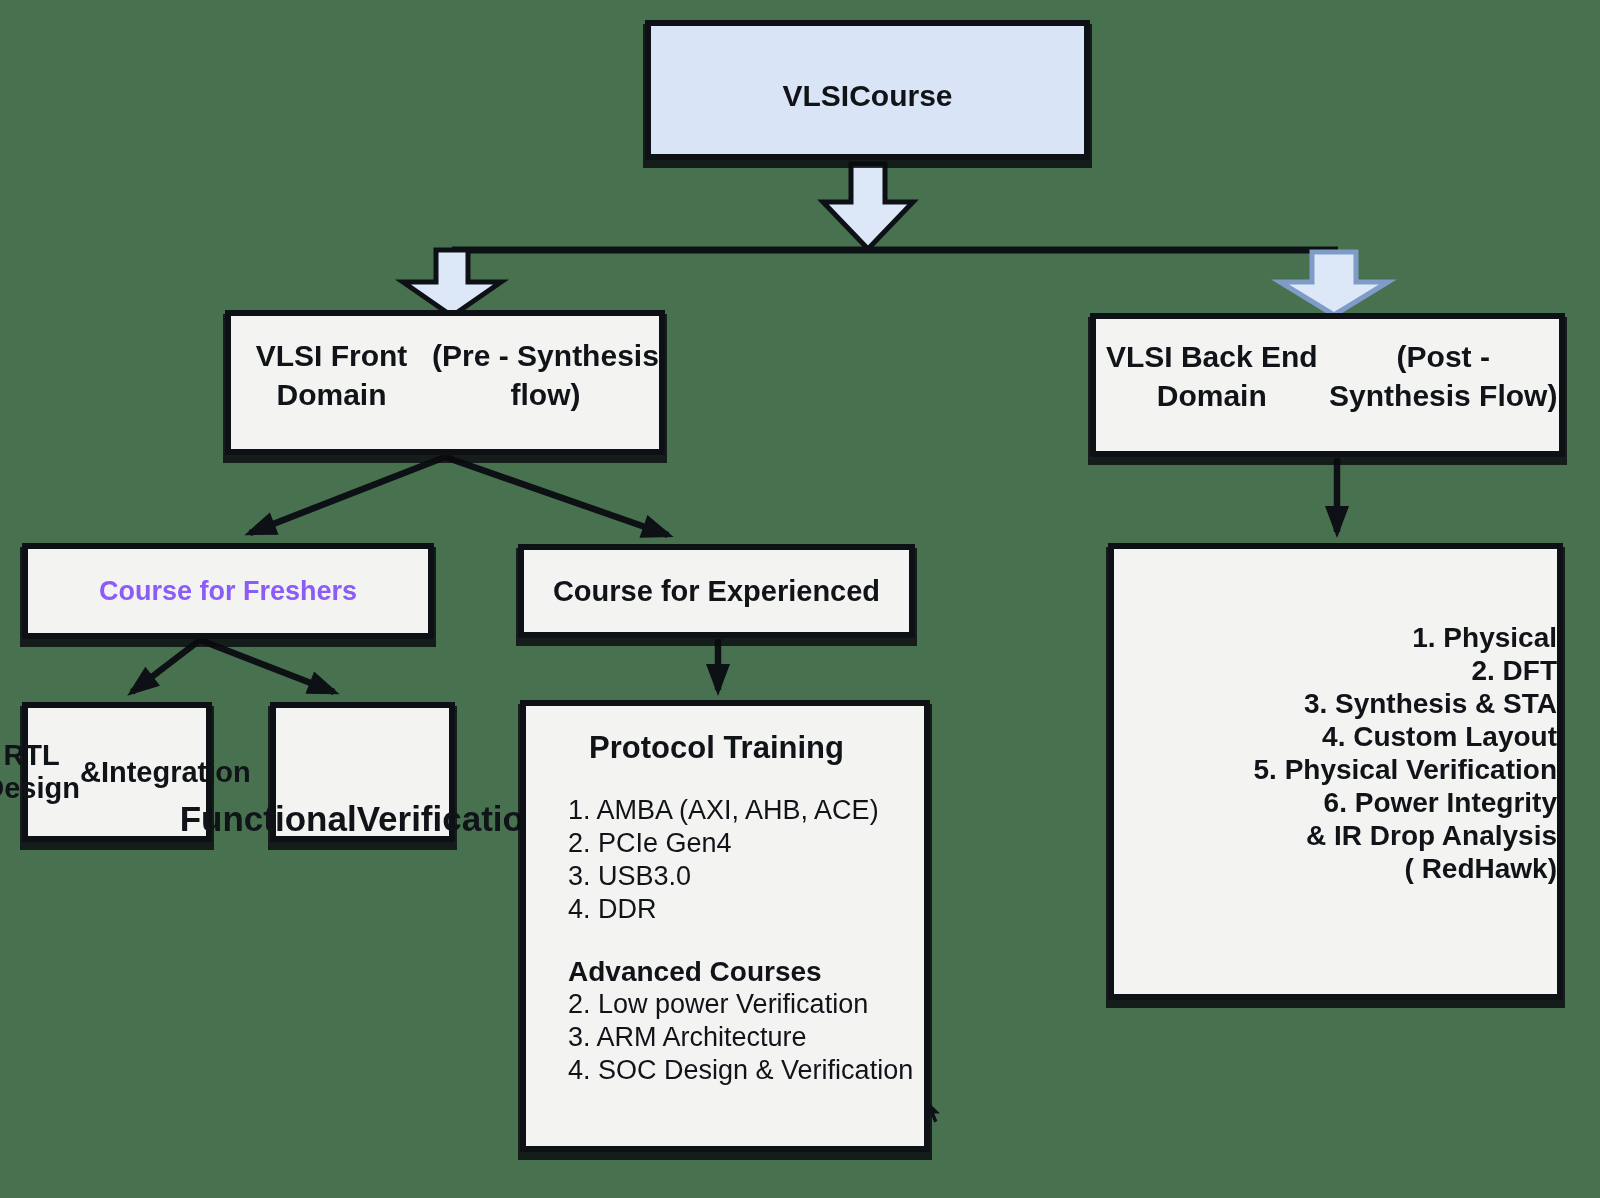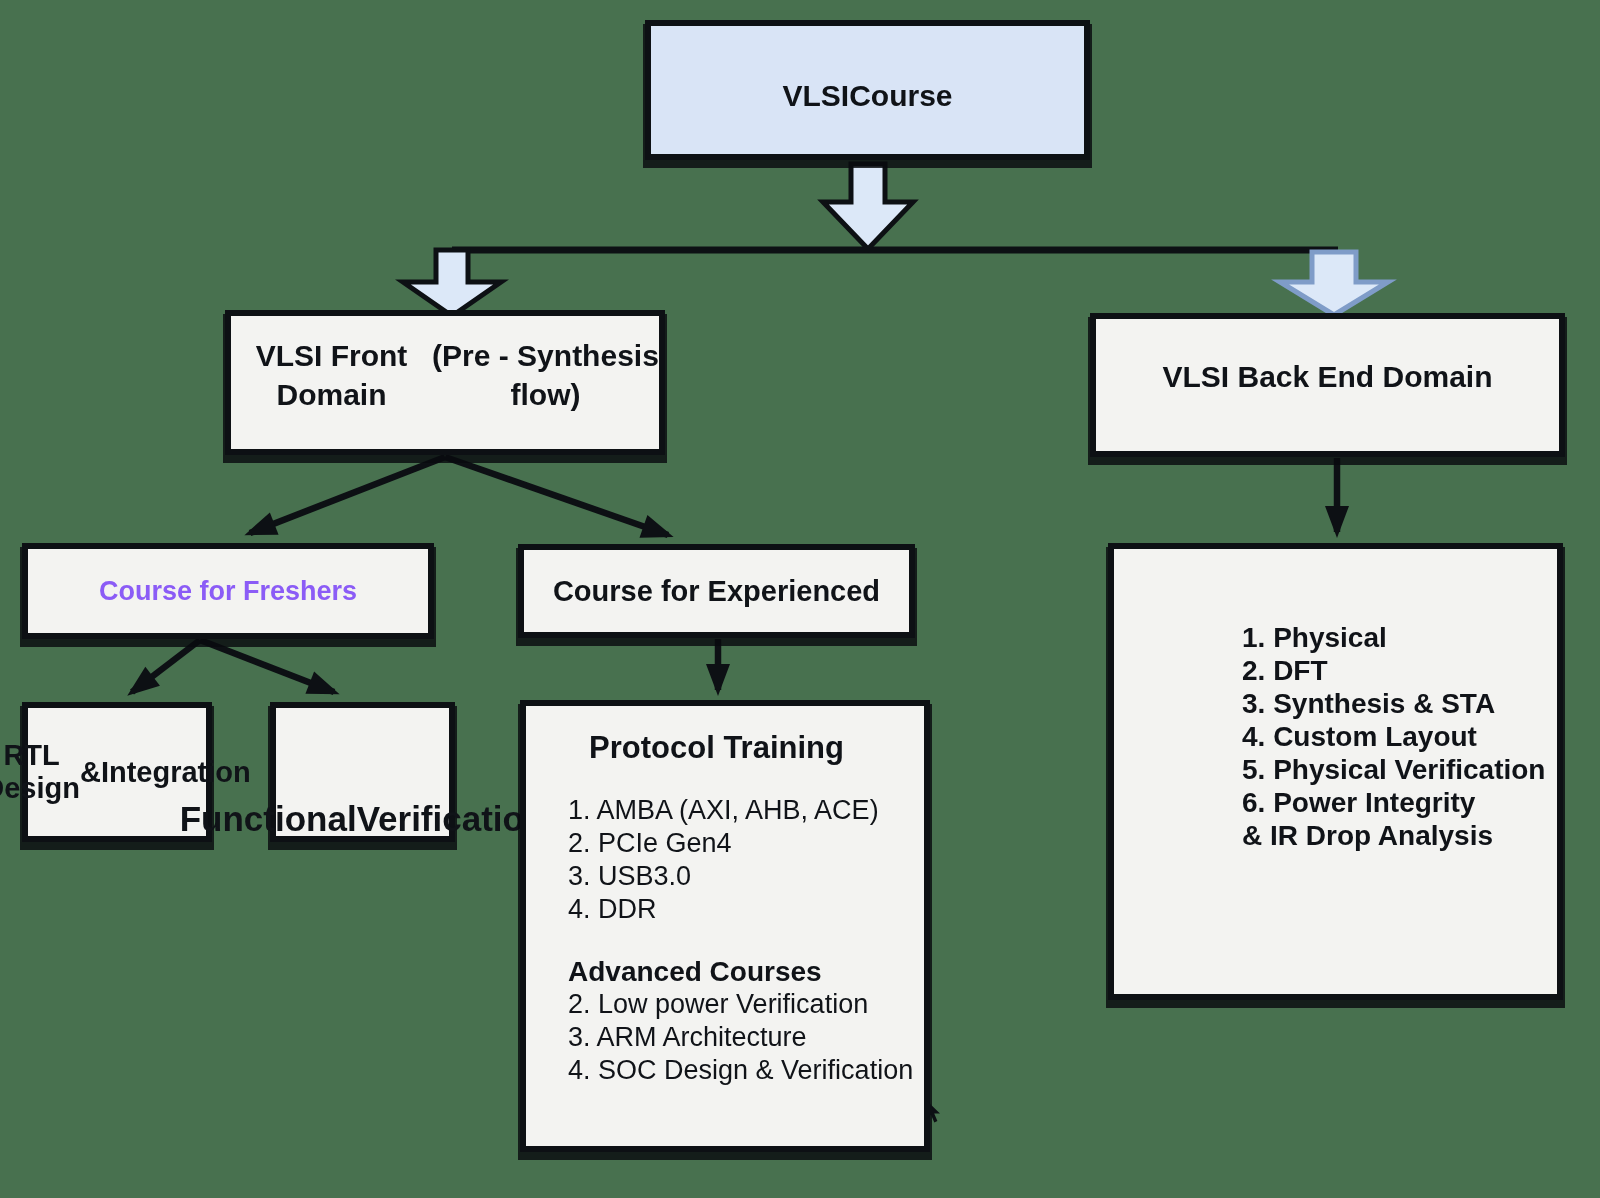--- a/index.html
+++ b/index.html
@@ -31,21 +31,21 @@
   #protocol-box{
     left:520px;top:700px;width:410px;height:452px;
     display:block;text-align:left;font-weight:normal;
   }
   .protocol-title{margin:24px 17px 0 0;text-align:center;font-weight:bold;font-size:31px;line-height:36px;}
   .plist{margin:28px 0 0 42px;font-size:27px;line-height:33px;}
   .plist div{white-space:nowrap;}
   .adv-title{margin:29px 0 0 0;font-weight:bold;font-size:28px;}
   #backend-box{
     left:1108px;top:543px;width:455px;height:457px;
-    display:block;text-align:left;
+    display:block;text-align:right;
   }
   .blist{margin:72px 0 0 128px;font-size:28px;line-height:33px;font-weight:bold;}
   .blist .indent{padding-left:32px;}
   #cursor{position:absolute;left:924px;top:1100px;}
 </style>
 </head>
 <body>
 
 <div id="canvas">
 
@@ -80,20 +80,21 @@
     <div>Course</div>
   </div>
 
   <div class="box" id="front-box">
     <div>VLSI Front Domain</div>
     <div>(Pre - Synthesis flow)</div>
   </div>
 
   <div class="box" id="back-box">
     <div>VLSI Back End Domain</div>
+    <div>(Post - Synthesis Flow)</div>
   </div>
 
   <div class="box" id="freshers-box">
     <div>Course for Freshers</div>
   </div>
 
   <div class="box" id="experienced-box">
     <div>Course for Experienced</div>
   </div>
 
@@ -124,20 +125,21 @@
 
   <div class="box" id="backend-box">
     <div class="blist">
       <div>1. Physical</div>
       <div>2. DFT</div>
       <div>3. Synthesis &amp; STA</div>
       <div>4. Custom Layout</div>
       <div>5. Physical Verification</div>
       <div>6. Power Integrity</div>
       <div>&amp; IR Drop Analysis</div>
+      <div class="indent">( RedHawk)</div>
     </div>
   </div>
 
   <svg id="cursor" width="18" height="26" viewBox="0 0 18 26">
     <path d="M2,0 L2,19 L7,14.7 L10.3,22.5 L13.4,21.1 L10.2,13.6 L16,13.6 Z" fill="#0d1014"></path>
   </svg>
 
 </div>
 
 </body></html>

